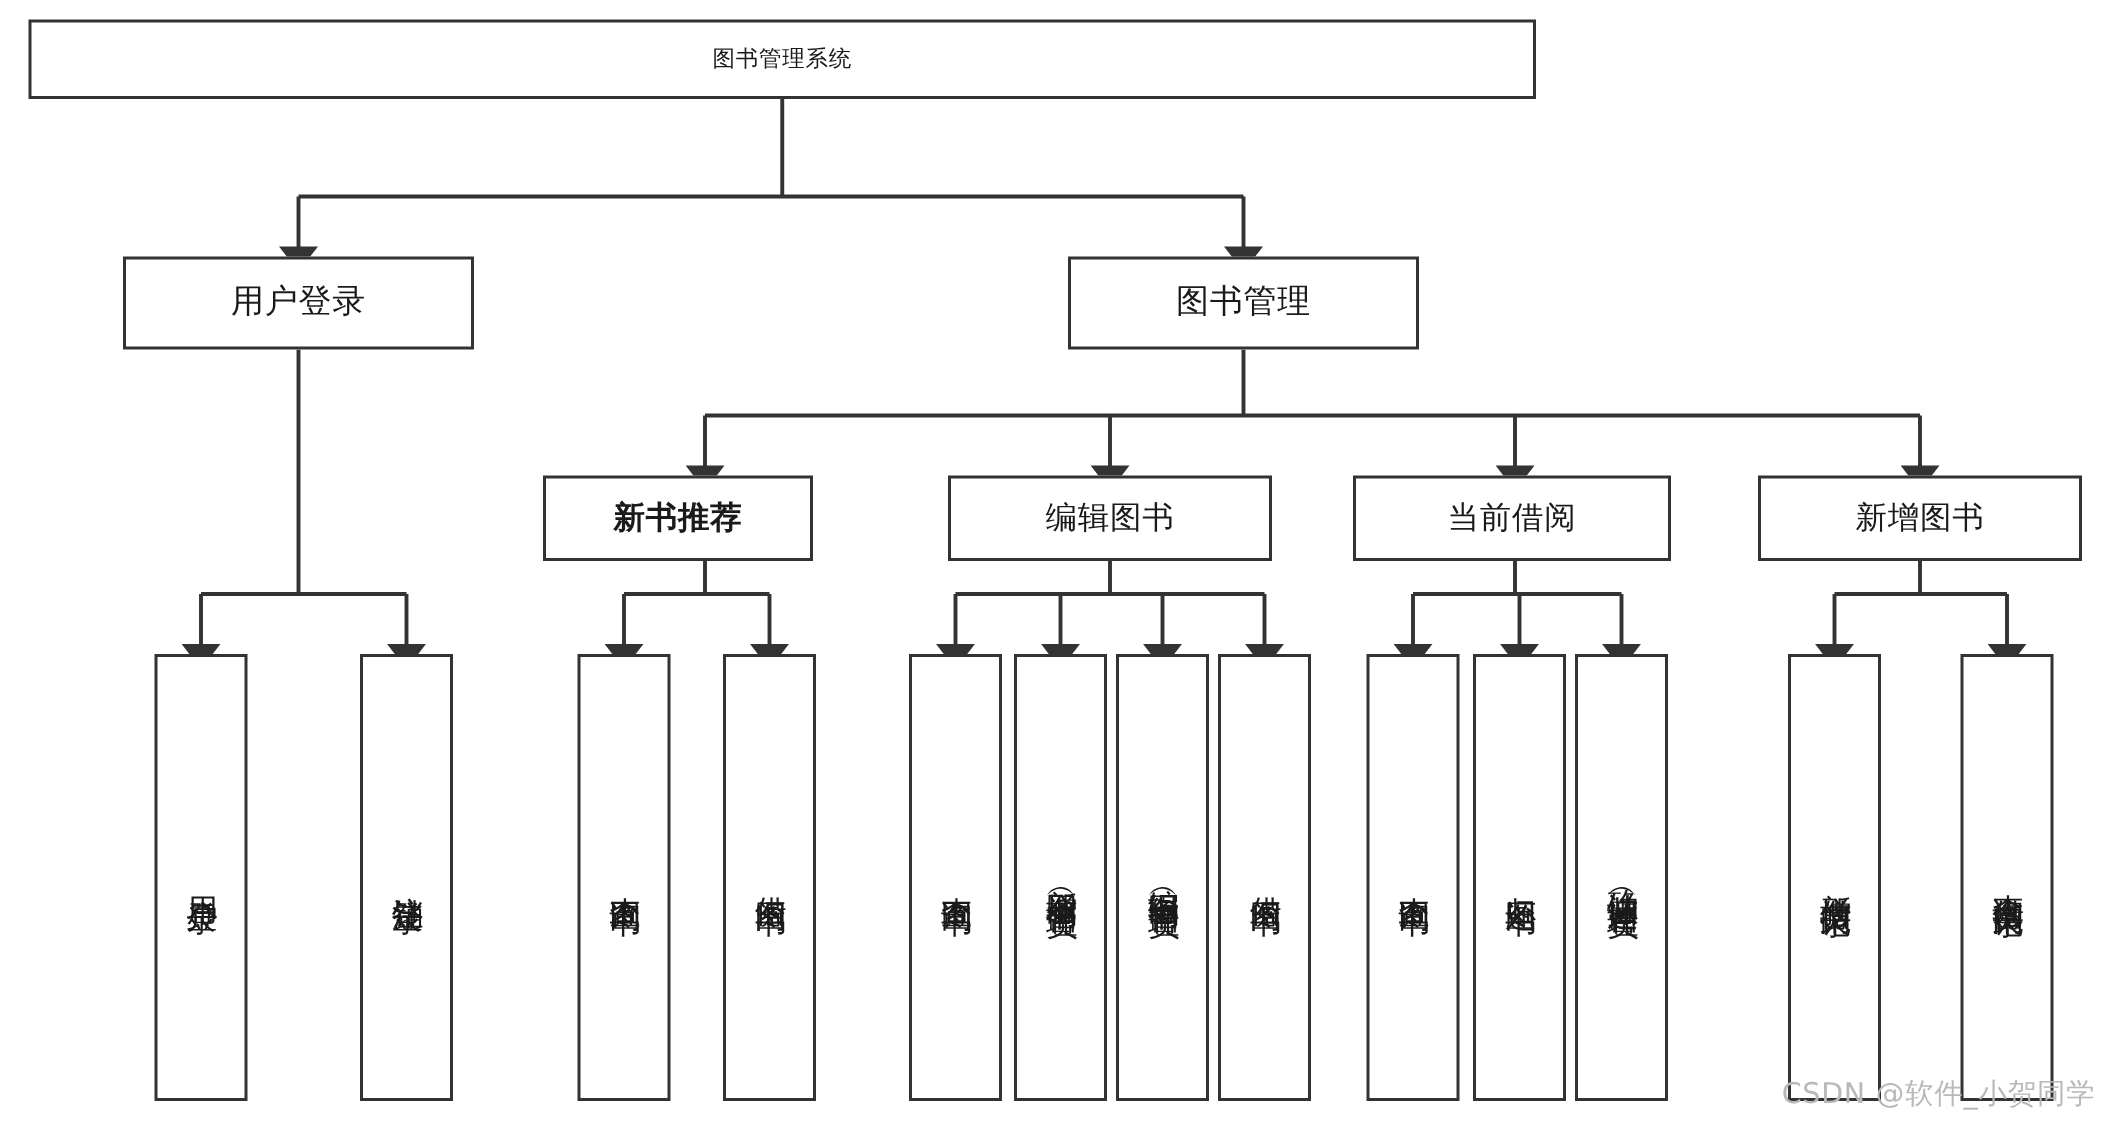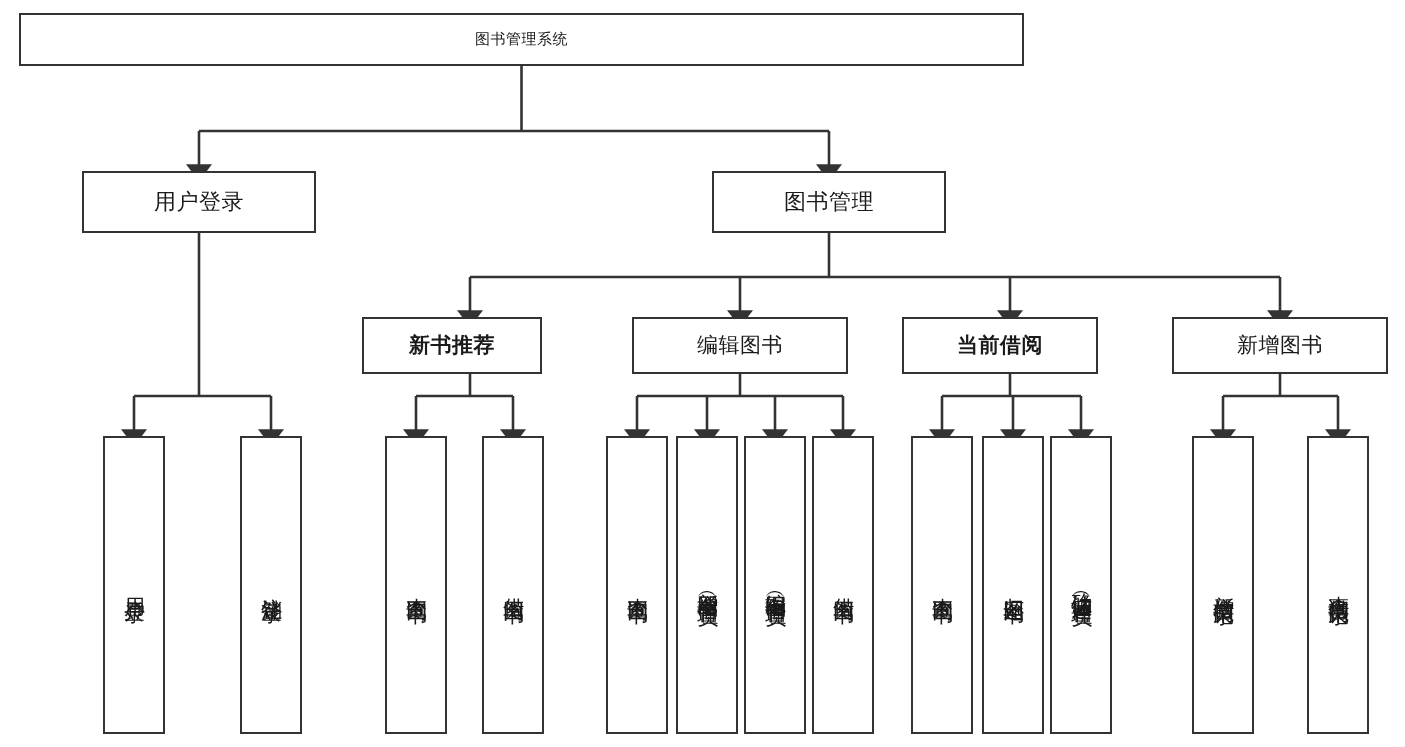--- a/index.html
+++ b/index.html
@@ -122,21 +122,21 @@
       </div>
       <div class="node lvl1" style="left: 712px; top: 171px; width: 234px; height: 62px; justify-content: center;">
         <div class="label">图书管理</div>
       </div>
       <div class="node lvl2" style="left: 362px; top: 317px; width: 180px; height: 57px; font-weight: bold;">
         <div class="label">新书推荐</div>
       </div>
       <div class="node lvl2" style="left: 632px; top: 317px; width: 216px; height: 57px;">
         <div class="label">编辑图书</div>
       </div>
-      <div class="node lvl2" style="left: 902px; top: 317px; width: 196px; height: 57px; font-weight: bold;">
+      <div class="node lvl2" style="left: 902px; top: 317px; width: 212px; height: 57px;">
         <div class="label">当前借阅</div>
       </div>
       <div class="node lvl2" style="left: 1172px; top: 317px; width: 216px; height: 57px;">
         <div class="label">新增图书</div>
       </div>
       <div class="node leaf" style="left: 103px; top: 436px; width: 62px; height: 298px;">
         <div class="label">用户登录</div>
       </div>
       <div class="node leaf" style="left: 240px; top: 436px; width: 62px; height: 298px;">
         <div class="label">注销登录</div>
@@ -169,13 +169,14 @@
         <div class="label">确认归还（管理员）</div>
       </div>
       <div class="node leaf" style="left: 1192px; top: 436px; width: 62px; height: 298px;">
         <div class="label">新增借阅记录</div>
       </div>
       <div class="node leaf" style="left: 1307px; top: 436px; width: 62px; height: 298px;">
         <div class="label">查询借阅记录</div>
       </div>
     </div>
 
+  <div id="watermark">CSDN @软件_小贺同学</div>
 </div>
 
 </body></html>

